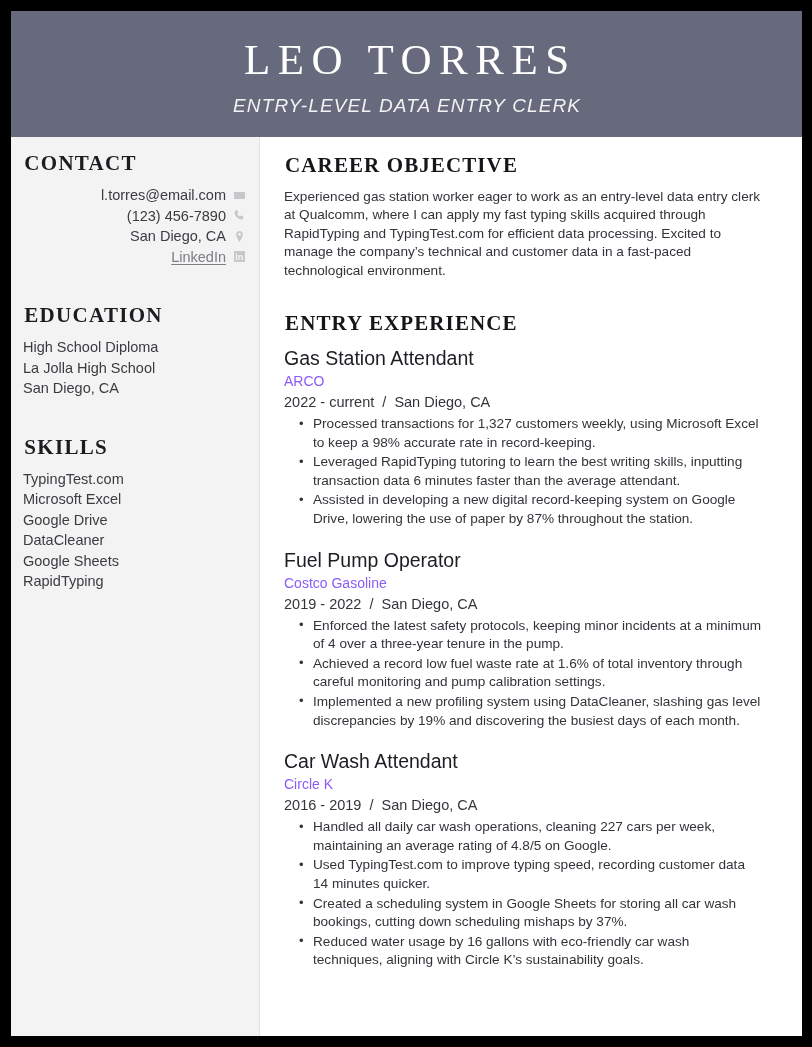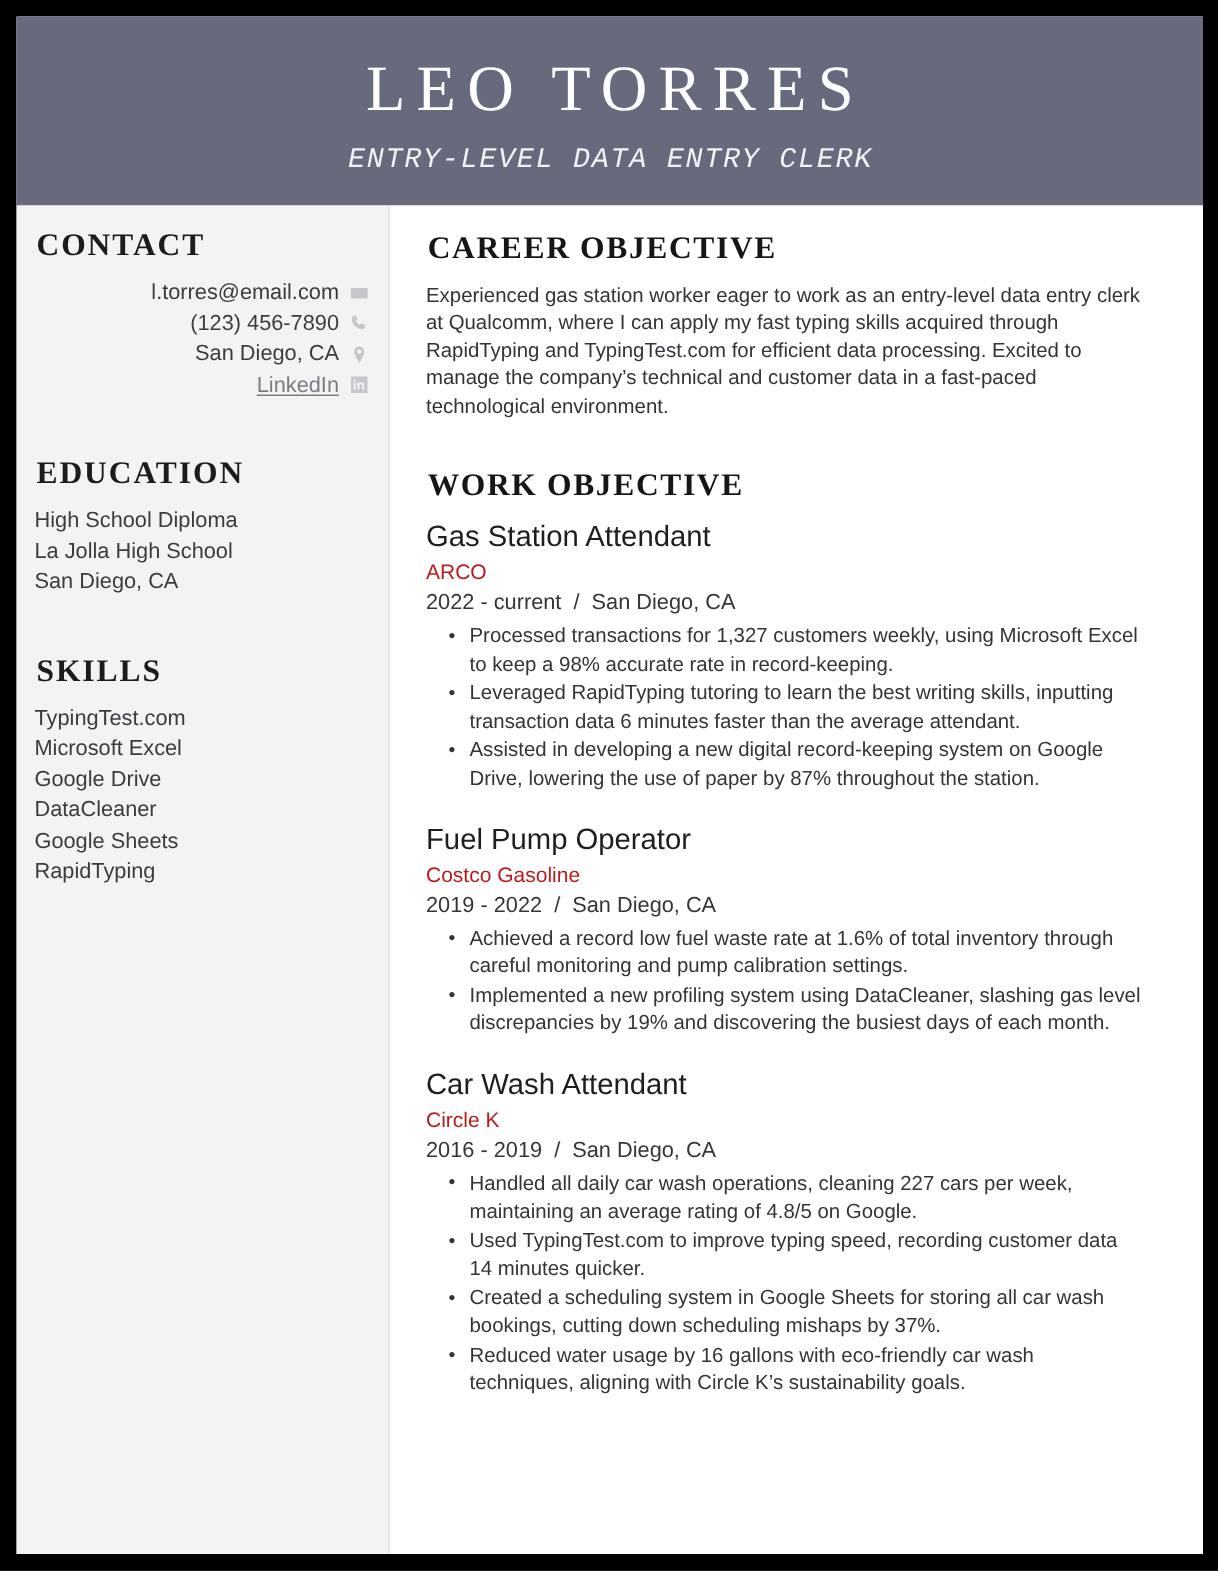--- a/index.html
+++ b/index.html
@@ -50,21 +50,21 @@
   .header-name {
     font-family: "Liberation Serif", serif;
     color: #ffffff;
     font-size: 43px;
     letter-spacing: 7.5px;
     line-height: 1.05;
     text-indent: 7.5px;
     font-weight: 400;
   }
   .header-title {
-    font-family: Liberation Mono, monospace;
+    font-family: Liberation Sans, sans-serif;
     color: #f2f2f4;
     font-style: italic;
     font-size: 19px;
     letter-spacing: 1.1px;
     text-indent: 1.1px;
     margin-top: 13px;
   }
 
   
   .body-cols {
@@ -159,21 +159,21 @@
 
   .job-title {
     font-size: 19.5px;
     color: #1d1d24;
     line-height: 25px;
     font-weight: 400;
     margin: 0;
   }
   .job-company {
     font-size: 14px;
-    color: #b91c1c;
+    color: #8b5cf6;
     line-height: 19px;
     margin: 1px 0 0 0;
   }
   .job-meta {
     font-size: 14.5px;
     color: #34343b;
     line-height: 20px;
     margin: 1px 0 0 0;
   }
   .job-meta .sep { padding: 0 4px; }
@@ -266,21 +266,21 @@
         <div class="side-item">DataCleaner</div>
         <div class="side-item">Google Sheets</div>
         <div class="side-item">RapidTyping</div>
       </div>
 
       <div class="main">
 
         <div class="main-heading">CAREER OBJECTIVE</div>
         <p class="objective">Experienced gas station worker eager to work as an entry-level data entry clerk at Qualcomm, where I can apply my fast typing skills acquired through RapidTyping and TypingTest.com for efficient data processing. Excited to manage the company’s technical and customer data in a fast-paced technological environment.</p>
 
-        <div class="main-heading spaced">WORK OBJECTIVE</div>
+        <div class="main-heading spaced">ENTRY EXPERIENCE</div>
 
         <div class="job">
           <div class="job-title">Gas Station Attendant</div>
           <div class="job-company">ARCO</div>
           <div class="job-meta">
             <span>2022 - current</span>
             <span class="sep">/</span>
             <span>San Diego, CA</span>
           </div>
           <ul class="bullets">
@@ -292,20 +292,21 @@
 
         <div class="job">
           <div class="job-title">Fuel Pump Operator</div>
           <div class="job-company">Costco Gasoline</div>
           <div class="job-meta">
             <span>2019 - 2022</span>
             <span class="sep">/</span>
             <span>San Diego, CA</span>
           </div>
           <ul class="bullets">
+            <li>Enforced the latest safety protocols, keeping minor incidents at a minimum of 4 over a three-year tenure in the pump.</li>
             <li>Achieved a record low fuel waste rate at 1.6% of total inventory through careful monitoring and pump calibration settings.</li>
             <li>Implemented a new profiling system using DataCleaner, slashing gas level discrepancies by 19% and discovering the busiest days of each month.</li>
           </ul>
         </div>
 
         <div class="job">
           <div class="job-title">Car Wash Attendant</div>
           <div class="job-company">Circle K</div>
           <div class="job-meta">
             <span>2016 - 2019</span>

